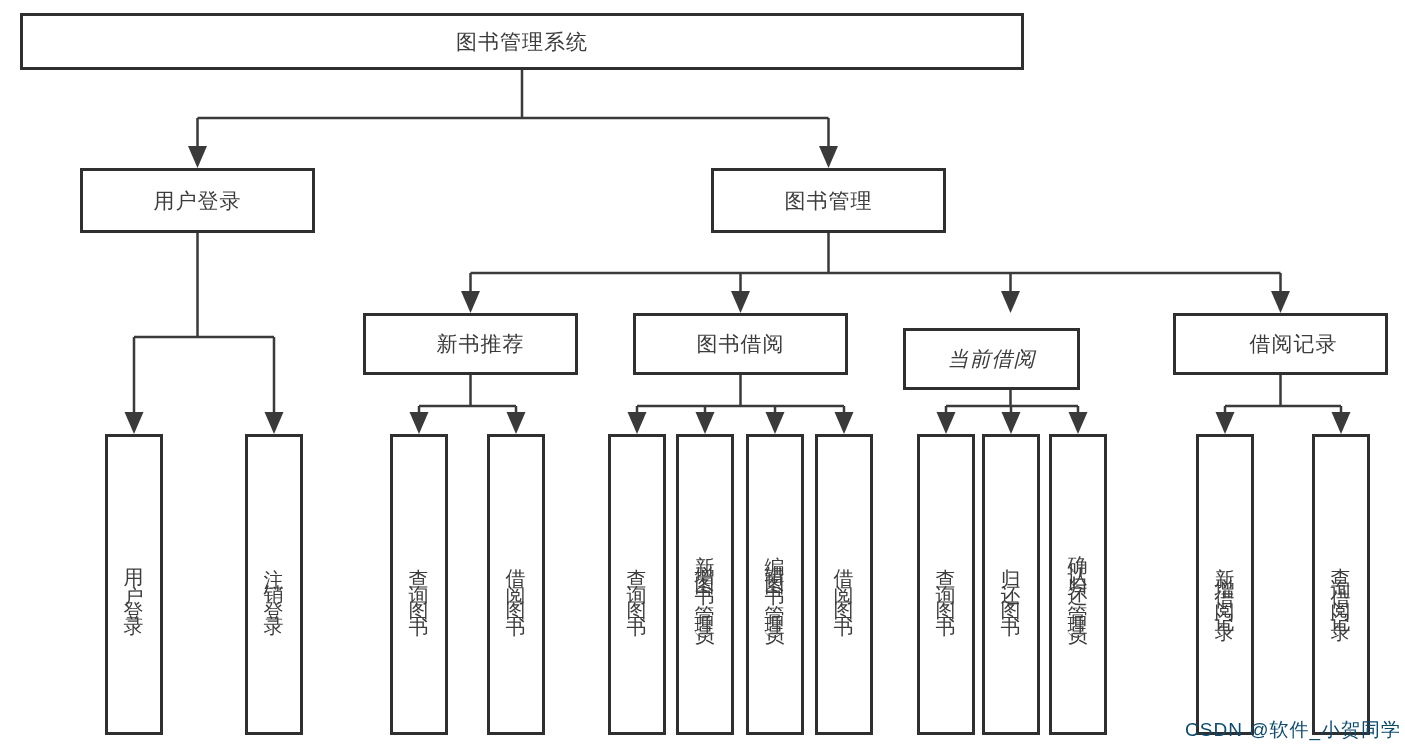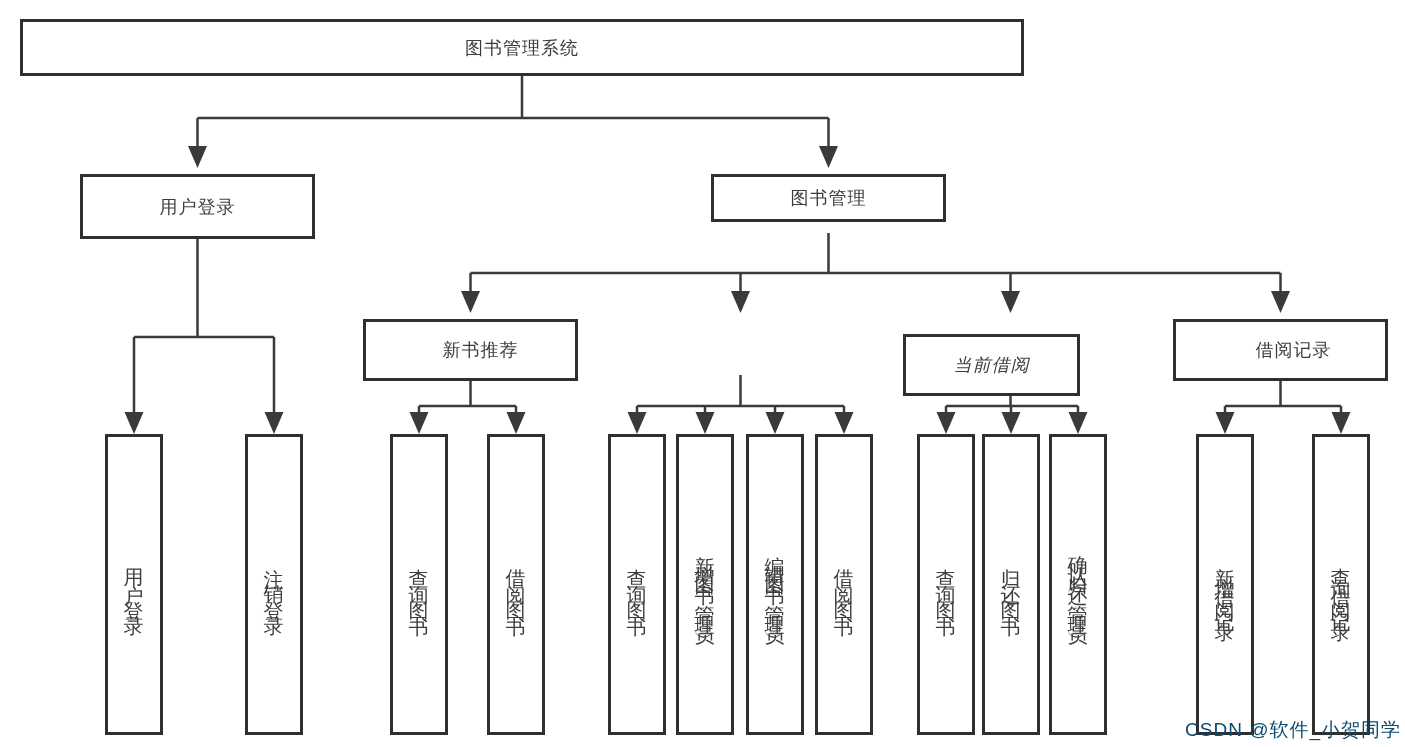--- a/index.html
+++ b/index.html
@@ -20,21 +20,21 @@
   .node {
     position: absolute;
     box-sizing: border-box;
     border: 3px solid #2f2f2f;
     background: #ffffff;
     color: #3c3c3c;
     display: flex;
     align-items: center;
     justify-content: center;
   }
-  .h-node { font-size: 18px; letter-spacing: 1px; margin-top: 6px; }
+  .h-node { font-size: 21px; letter-spacing: 1px; }
   .v-node span {
     writing-mode: vertical-rl;
     text-orientation: mixed;
     font-size: 20px;
     line-height: 1;
     white-space: nowrap;
   }
   .len4 span { letter-spacing: 16px; }
   .len6 span { letter-spacing: 11px; }
   .len9 span { letter-spacing: 10px; }
@@ -82,23 +82,24 @@
       <path d="M1001.5 412 H1020.5 L1011 434 Z"></path>
       <path d="M1068.5 412 H1087.5 L1078 434 Z"></path>
       <path d="M1215.5 412 H1234.5 L1225 434 Z"></path>
       <path d="M1331.5 412 H1350.5 L1341 434 Z"></path>
     </g>
   </svg>
 
   <div class="node h-node" style="left:20px; top:13px; width:1004px; height:57px;">图书管理系统</div>
 
   <div class="node h-node" style="left:80px; top:168px; width:235px; height:65px;">用户登录</div>
-  <div class="node h-node" style="left:711px; top:168px; width:235px; height:48px;">图书管理</div>
+  <div class="node h-node" style="left:711px; top:168px; width:235px; height:65px;">图书管理</div>
 
   <div class="node h-node" style="left:363px; top:313px; width:215px; height:62px;padding-left:20px;">新书推荐</div>
+  <div class="node h-node" style="left:633px; top:313px; width:215px; height:62px;">图书借阅</div>
   <div class="node h-node" style="left:903px; top:328px; width:177px; height:62px;font-style:italic;">当前借阅</div>
   <div class="node h-node" style="left:1173px; top:313px; width:215px; height:62px;padding-left:26px;">借阅记录</div>
 
   <div class="node v-node len4" style="left:105px; top:434px; width:58px; height:301px;">
     <span>用户登录</span>
   </div>
   <div class="node v-node len4" style="left:245px; top:434px; width:58px; height:301px;">
     <span>注销登录</span>
   </div>
 

